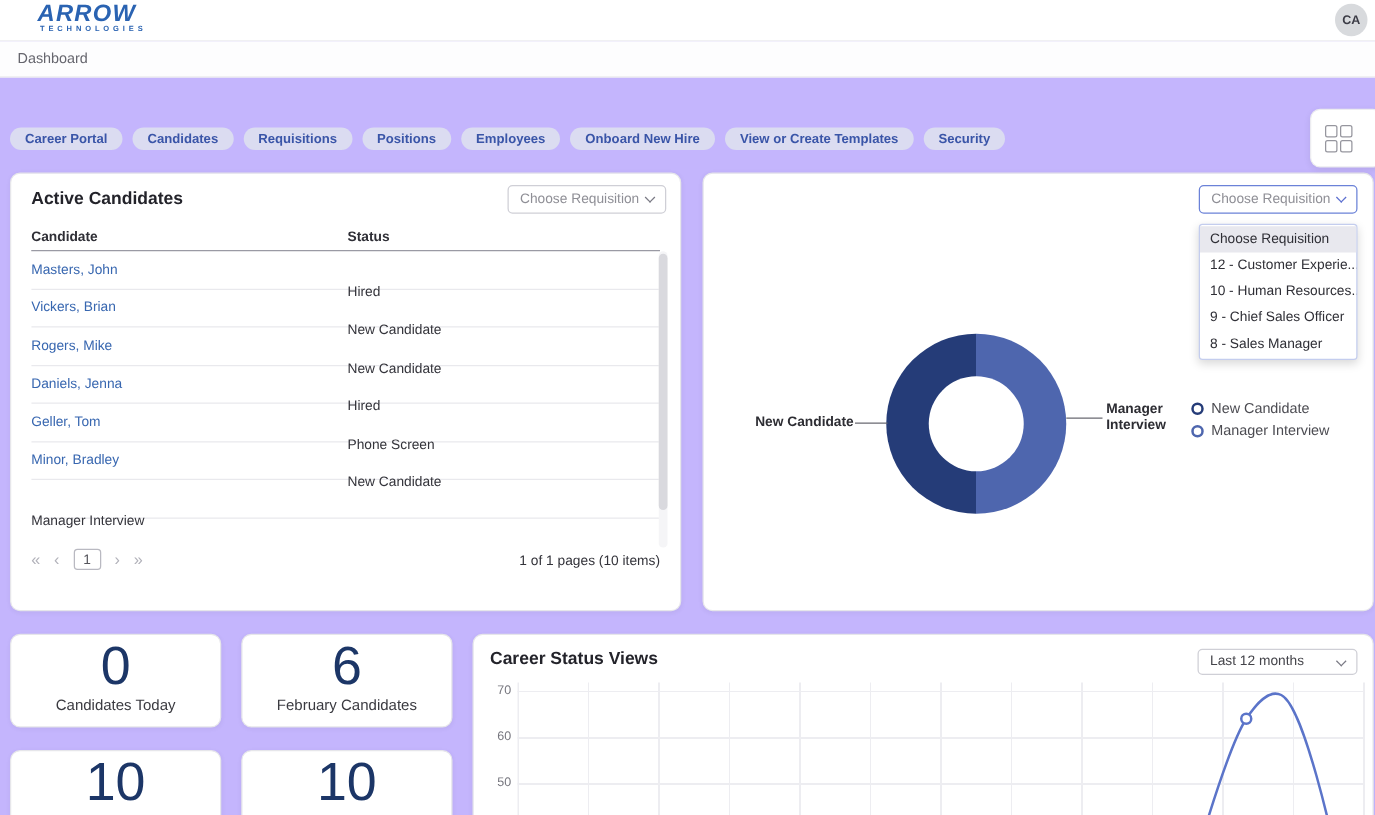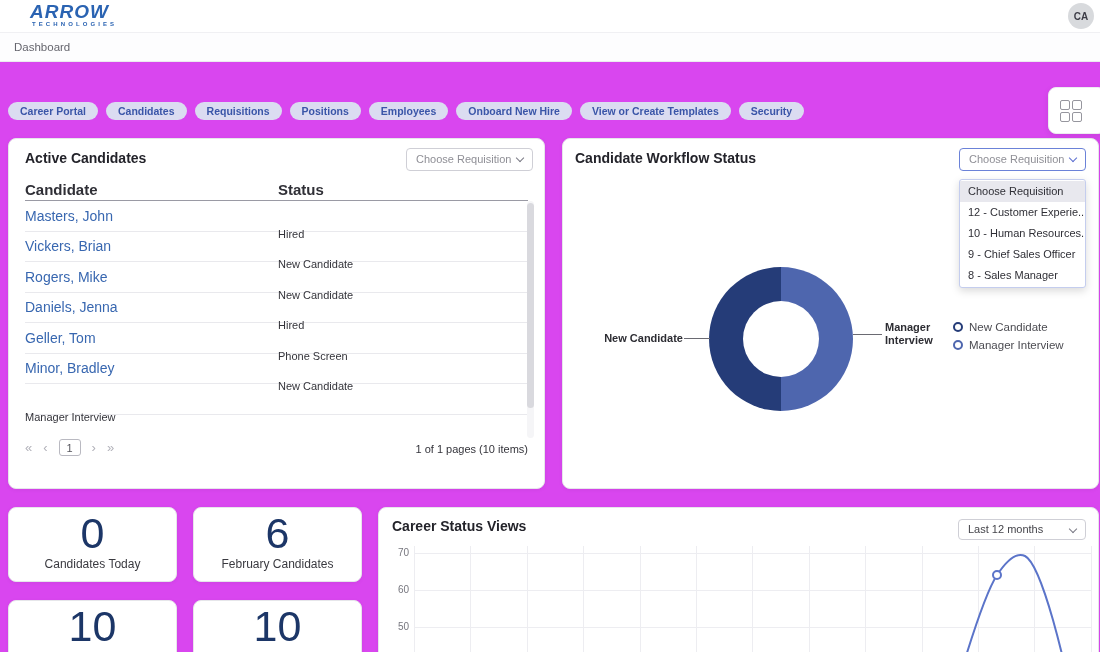--- a/index.html
+++ b/index.html
@@ -1,18 +1,18 @@
 <!DOCTYPE html>
 <html><head>
 <meta charset="utf-8">
 <style>
   * { margin:0; padding:0; box-sizing:border-box; }
   html,body { width:1100px; height:652px; }
   body { font-family:"Liberation Sans", sans-serif; background:#fff; }
-  #app { position:relative; width:1100px; height:652px; overflow:hidden; background:#d946ef; }
+  #app { position:relative; width:1100px; height:652px; overflow:hidden; background:#c4b5fd; }
 
   
   .hdr { position:absolute; top:0; left:0; width:1100px; height:33px; background:#fff; border-bottom:1px solid #f0f0f3; z-index:3; }
   .logo { position:absolute; left:30px; top:2px; color:#2a63b2; }
   .logo-main { font-size:19px; font-weight:800; font-style:italic; letter-spacing:1px; line-height:20px; }
   .logo-sub { font-size:6px; font-weight:700; letter-spacing:3.1px; margin-top:-1px; padding-left:2px; }
   .avatar { position:absolute; right:6px; top:3px; width:26px; height:26px; border-radius:50%; background:#d8dadd; color:#3c3c46; font-size:10px; font-weight:700; display:flex; align-items:center; justify-content:center; cursor:pointer; }
 
   
   .crumbbar { position:absolute; top:33px; left:0; width:1100px; height:29px; border-bottom:1px solid #ebebee; background:#fdfdfe; }
@@ -34,25 +34,25 @@
   .card-title { position:absolute; left:16px; top:11px; font-size:14px; font-weight:700; color:#23232a; }
 
   
   .select { position:absolute; height:23px; background:#fff; border:1px solid #cfcfd6; border-radius:4px; cursor:pointer; }
   .select-text { position:absolute; left:9px; top:0; line-height:21px; font-size:11px; color:#8f8f96; white-space:nowrap; overflow:hidden; max-width:100px; }
   .chev { position:absolute; right:9px; top:6px; width:6px; height:6px; border-right:1.5px solid #7a7a85; border-bottom:1.5px solid #7a7a85; transform:rotate(45deg); }
 
   
   .card-ac { left:8px; top:138px; width:537px; height:351px; }
   .ac-select { right:11px; top:9px; width:127px; }
-  .thead { position:absolute; left:16px; right:16px; top:40px; height:22px; display:flex; border-bottom:1px solid #9a9aa4; font-size:15px; font-weight:700; color:#2f2f36; align-items:center; }
+  .thead { position:absolute; left:16px; right:16px; top:40px; height:22px; display:flex; border-bottom:1px solid #9a9aa4; font-size:11px; font-weight:700; color:#2f2f36; align-items:center; }
   .col-c { width:253px; }
   .tbody { position:absolute; left:16px; right:16px; top:62px; height:237px; overflow:hidden; }
   .trow { height:30.5px; display:flex; align-items:center; border-bottom:1px solid #e9e9ed; cursor:pointer; }
-  .cell-c { width:253px; font-size:14px; color:#3867b0; }
+  .cell-c { width:253px; font-size:11px; color:#3867b0; }
   .cell-s { font-size:11px; color:#33333a;margin-top:36px; }
   .vscroll { position:absolute; right:10px; top:62px; width:7px; height:237px; background:#f5f5f7; border-radius:4px; }
   .vthumb { position:absolute; left:0; top:2px; width:7px; height:205px; background:#d9d9de; border-radius:4px; cursor:grab; }
   .pager { position:absolute; left:16px; top:300px; display:flex; align-items:center; gap:11px; }
   .pg-btn { color:#b2b2ba; font-size:13px; cursor:pointer; }
   .pg-page { border:1px solid #b9b9c1; border-radius:3px; background:#fff; min-width:22px; height:17px; line-height:16px; text-align:center; font-size:11px; color:#55555c; padding:0 5px; cursor:pointer; }
   .pager-summary { position:absolute; right:16px; top:304px; font-size:11px; color:#33333a; }
 
   
   .card-wf { left:562px; top:138px; width:537px; height:351px; }
@@ -187,21 +187,20 @@
       <span class="pg-btn">«</span>
       <span class="pg-btn">‹</span>
       <span class="pg-page">1</span>
       <span class="pg-btn">›</span>
       <span class="pg-btn">»</span>
     </div>
     <div class="pager-summary">1 of 1 pages (10 items)</div>
   </div>
 
   <div class="card card-wf">
-    <div class="card-title">Candidate Workflow Status</div>
     <div class="select wf-select">
       <span class="select-text">Choose Requisition</span>
       <span class="chev"></span>
     </div>
     <div class="dropdown">
       <div class="dd-item selected">Choose Requisition</div>
       <div class="dd-item">12 - Customer Experie...</div>
       <div class="dd-item">10 - Human Resources...</div>
       <div class="dd-item">9 - Chief Sales Officer</div>
       <div class="dd-item">8 - Sales Manager</div>

